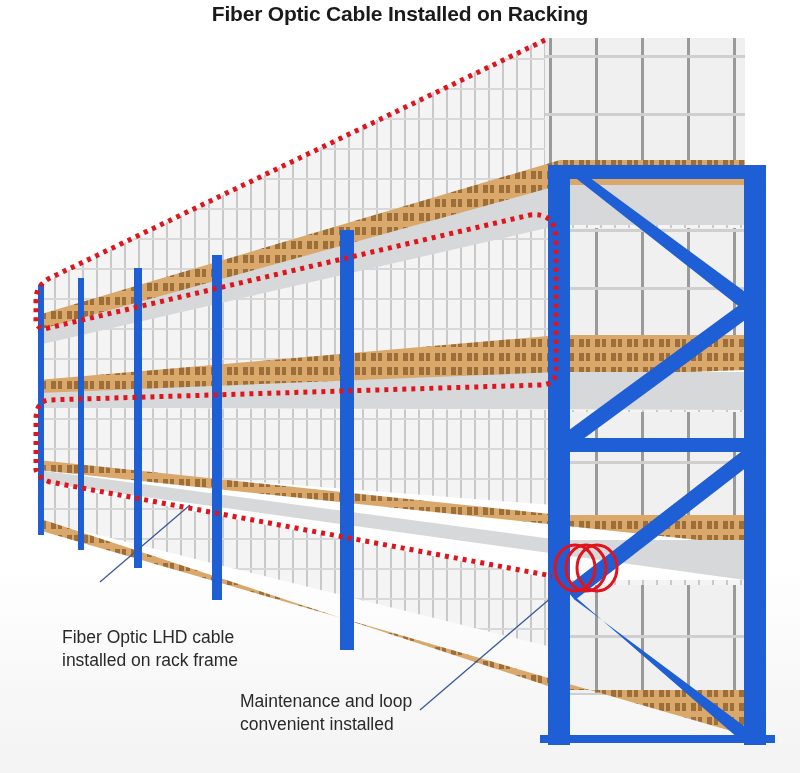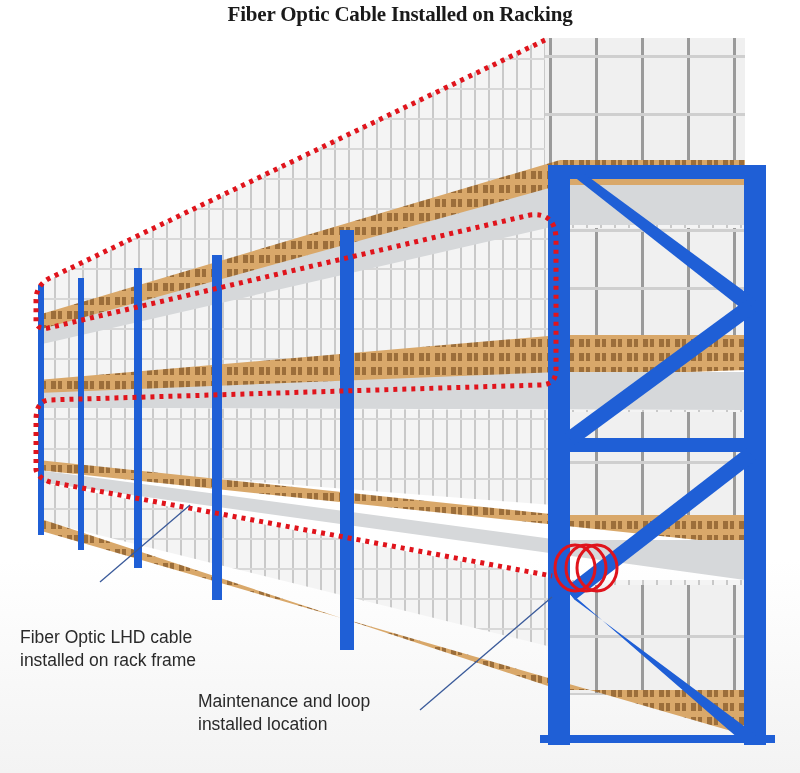--- a/index.html
+++ b/index.html
@@ -1,20 +1,20 @@
 <!DOCTYPE html>
 <html><head>
 <meta charset="utf-8">
 <style>
   html,body{margin:0;padding:0;background:#ffffff;}
   body{width:800px;height:773px;position:relative;overflow:hidden;font-family:"Liberation Sans",sans-serif;}
-  .title{position:absolute;left:0;top:2px;width:800px;text-align:center;font-size:21px;font-weight:bold;color:#1a1a1a;font-family:Liberation Serif, serif;letter-spacing:-0.2px;}
+  .title{position:absolute;left:0;top:2px;width:800px;text-align:center;font-size:21px;font-weight:bold;color:#1a1a1a;font-family:Liberation Sans, sans-serif;letter-spacing:-0.2px;}
   .scene{position:absolute;left:0;top:0;width:800px;height:773px;}
   .label{position:absolute;font-size:17.5px;line-height:23px;color:#2a2a2a;font-family:"Liberation Sans",sans-serif;}
-  .label div{white-space:nowrap;}
+  .label div{white-space:nowrap;margin-left:42px;}
   .label-1{left:20px;top:626px;}
   .label-2{left:198px;top:690px;}
 </style>
 </head>
 <body>
 
 <div class="title">Fiber Optic Cable Installed on Racking</div>
 
 <svg class="scene" viewBox="0 0 800 773" xmlns="http://www.w3.org/2000/svg">
   <defs>
@@ -104,14 +104,14 @@
   </g>
 </svg>
 
 <div class="label label-1">
   <div>Fiber Optic LHD cable</div>
   <div>installed on rack frame</div>
 </div>
 
 <div class="label label-2">
   <div>Maintenance and loop</div>
-  <div>installed location</div>
+  <div>convenient installed</div>
 </div>
 
 </body></html>

